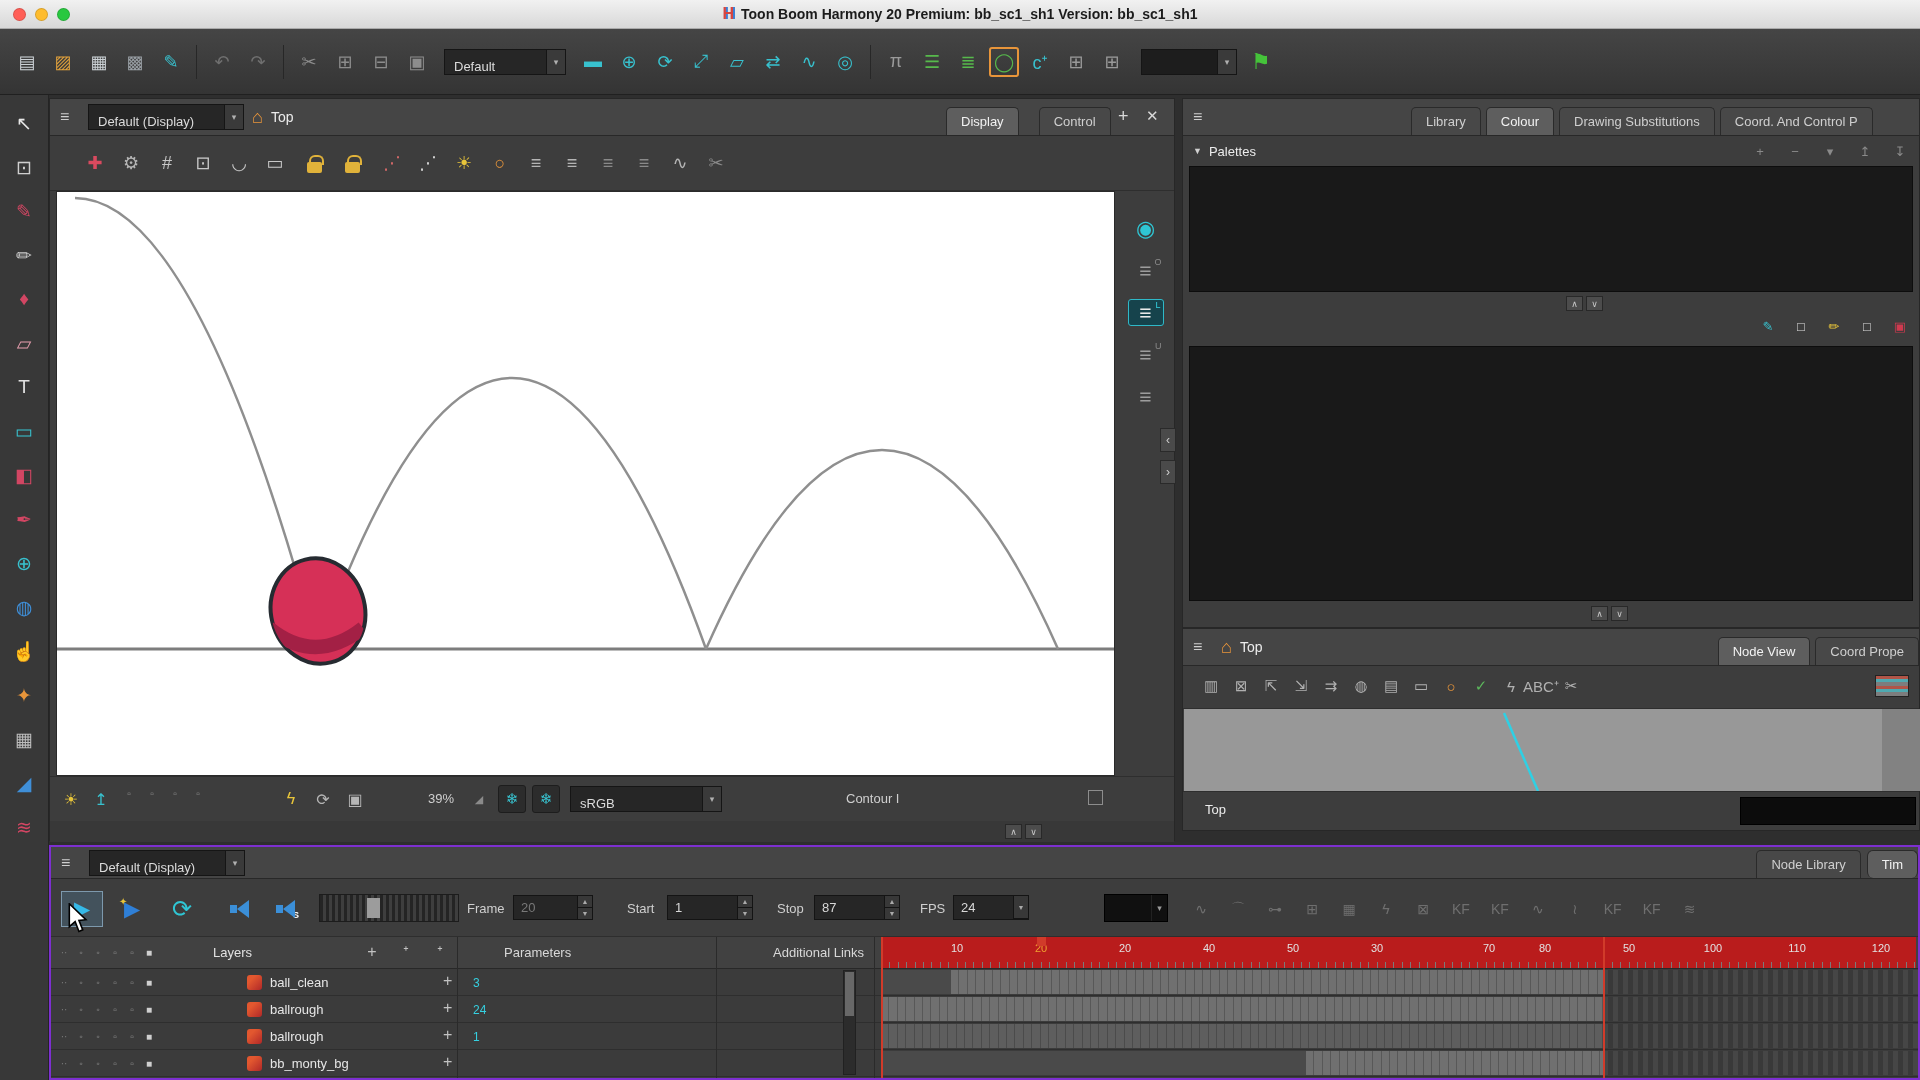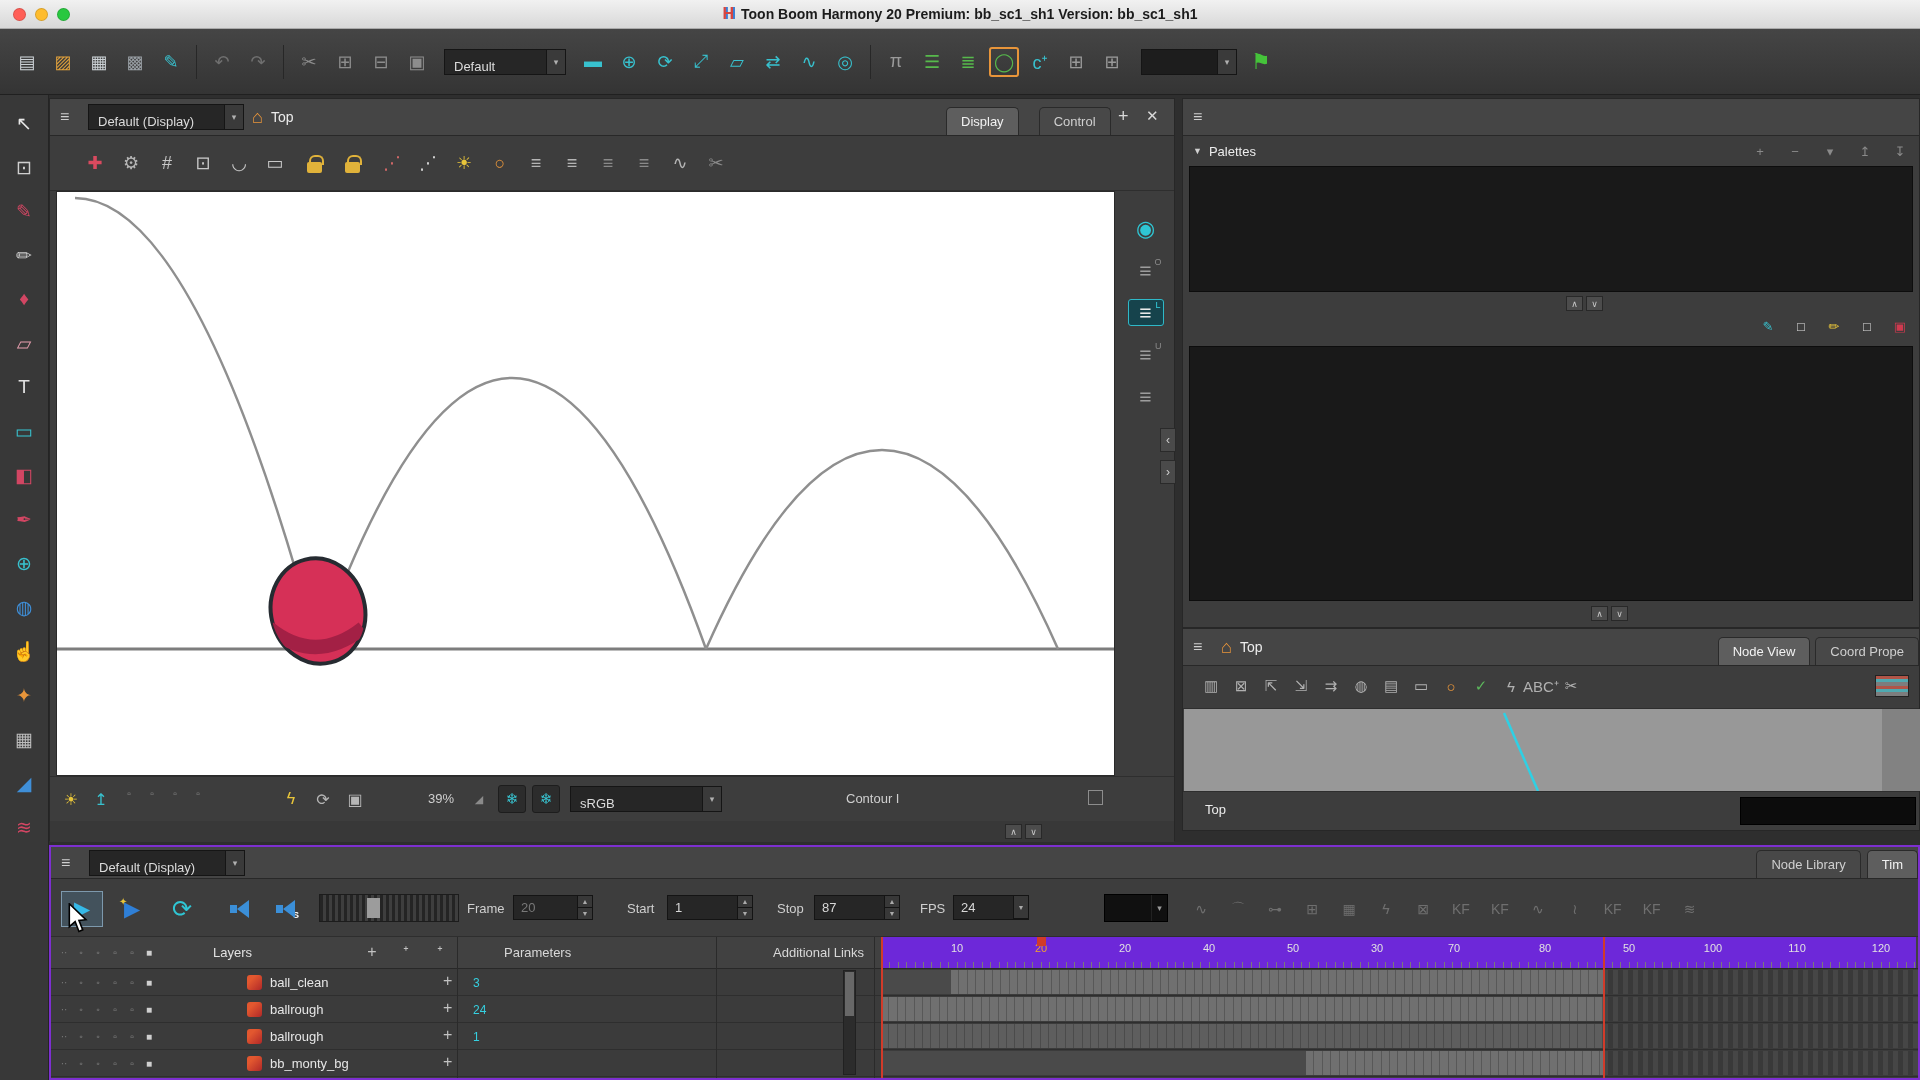--- a/index.html
+++ b/index.html
@@ -154,21 +154,21 @@
   .faint .icon{width:auto;min-width:16px;height:22px;font-size:14px;color:#6f6f6f;}
 
   .tl-cols{position:absolute;left:0;right:0;top:90px;height:32px;background:#414141;border-bottom:1px solid #282828;}
   .col-toggles{position:absolute;left:6px;top:8px;display:flex;gap:3px;}
   .mini{width:14px;height:15px;font-size:10px;display:inline-flex;align-items:center;justify-content:center;color:#9a9a9a;}
   .layers-label{position:absolute;left:162px;top:8px;color:#e2e2e2;font-size:13px;}
   .htools{position:absolute;left:312px;top:4px;display:flex;gap:16px;}
   .htools .icon{width:18px;height:22px;font-size:16px;color:#c2c2c2;}
   .params-label{position:absolute;left:453px;top:8px;color:#d8d8d8;font-size:13px;}
   .links-label{position:absolute;left:722px;top:8px;color:#d8d8d8;font-size:13px;}
-  .ruler{position:absolute;left:830px;right:2px;top:0;bottom:0;background:#6d28d9;overflow:hidden;}
+  .ruler{position:absolute;left:830px;right:2px;top:0;bottom:0;background:#b91c1c;overflow:hidden;}
   .ruler::after{content:"";position:absolute;left:0;right:0;bottom:0;height:6px;
     background:repeating-linear-gradient(90deg,#7a7a7a 0 1px,transparent 1px 8.4px);}
   .ruler-num{position:absolute;top:5px;width:26px;text-align:center;font-size:11px;color:#e2e2e2;}
   .ruler-num.current{color:#f0a030;}
 
   .tl-rows{position:absolute;left:0;right:0;top:122px;bottom:0;overflow:hidden;}
   .layer-row{position:relative;height:27px;background:#3b3b3b;border-bottom:1px solid #2e2e2e;}
   .row-toggles{position:absolute;left:6px;top:6px;display:flex;gap:3px;}
   .chip{position:absolute;left:196px;top:6px;width:15px;height:15px;border-radius:3px;
     background:linear-gradient(135deg,#e2572f 30%,#b02828);}
@@ -384,20 +384,26 @@
       </div>
     </div>
   </div>
 
   <span class="split-btn" style="left:1160px;top:428px;">‹</span>
   <span class="split-btn" style="left:1160px;top:460px;">›</span>
 
   <div class="panel" id="right-panel">
     <div class="phead">
       <span class="hamb">≡</span>
+      <div class="rp-tabs">
+        <span class="tab">Library</span>
+        <span class="tab active">Colour</span>
+        <span class="tab">Drawing Substitutions</span>
+        <span class="tab cut">Coord. And Control P</span>
+      </div>
     </div>
     <div class="rp-palrow">
       <span class="tri">▼</span>
       <span class="pal-label">Palettes</span>
       <div class="pal-icons">
           <span class="icon">+</span>
           <span class="icon">−</span>
           <span class="icon">▾</span>
           <span class="icon">↥</span>
           <span class="icon">↧</span>
@@ -464,21 +470,21 @@
 
   <div id="timeline-panel" style="position:absolute;">
     <div class="tl-head">
       <span class="hamb">≡</span>
       <div class="dselect" style="width:156px;">
         <span class="val">Default (Display)</span>
         <span class="arr">▾</span>
       </div>
       <div class="tl-tabs">
         <span class="tab">Node Library</span>
-        <span class="tab active cut" style="max-width:64px;">Tim</span>
+        <span class="tab active cut" style="max-width:64px;border-radius:6px;">Tim</span>
       </div>
     </div>
 
     <div class="tl-toolbar">
       <span class="toolbtn playbtn">
           <span class="play-glyph">▶</span>
         </span>
       <span class="toolbtn renderplay">
           <span class="render-glyph">▶</span>
           <span class="star">✦</span>
@@ -569,21 +575,21 @@
         </div>
       <span class="params-label">Parameters</span>
       <span class="links-label">Additional Links</span>
       <div class="ruler">
         <span class="ruler-num" style="left:63px">10</span>
         <span class="ruler-num current" style="left:147px">20</span>
         <span class="ruler-num" style="left:231px">20</span>
         <span class="ruler-num" style="left:315px">40</span>
         <span class="ruler-num" style="left:399px">50</span>
         <span class="ruler-num" style="left:483px">30</span>
-        <span class="ruler-num" style="left:560px">70</span>
+        <span class="ruler-num" style="left:595px">70</span>
         <span class="ruler-num" style="left:651px">80</span>
         <span class="ruler-num" style="left:735px">50</span>
         <span class="ruler-num" style="left:819px">100</span>
         <span class="ruler-num" style="left:903px">110</span>
         <span class="ruler-num" style="left:987px">120</span>
       </div>
     </div>
 
     <div class="tl-rows">
       <div class="layer-row">

